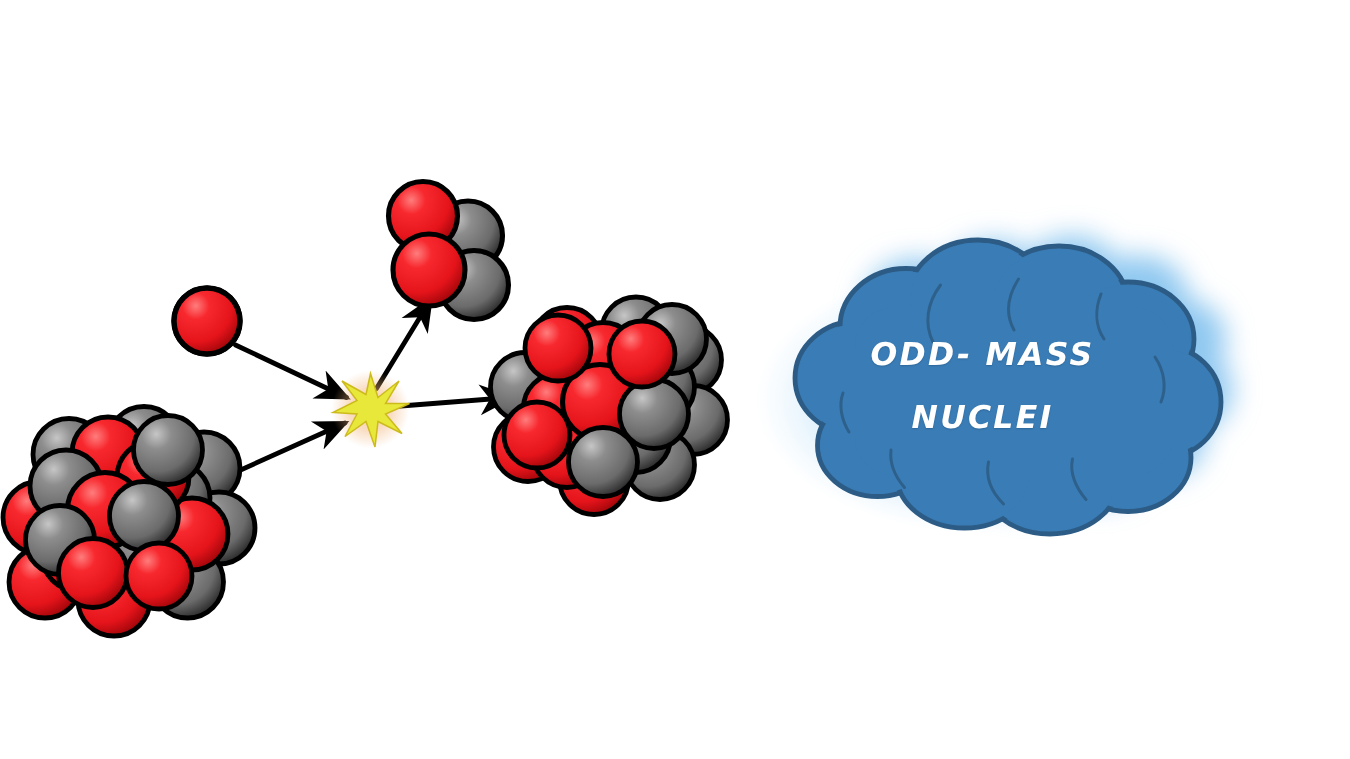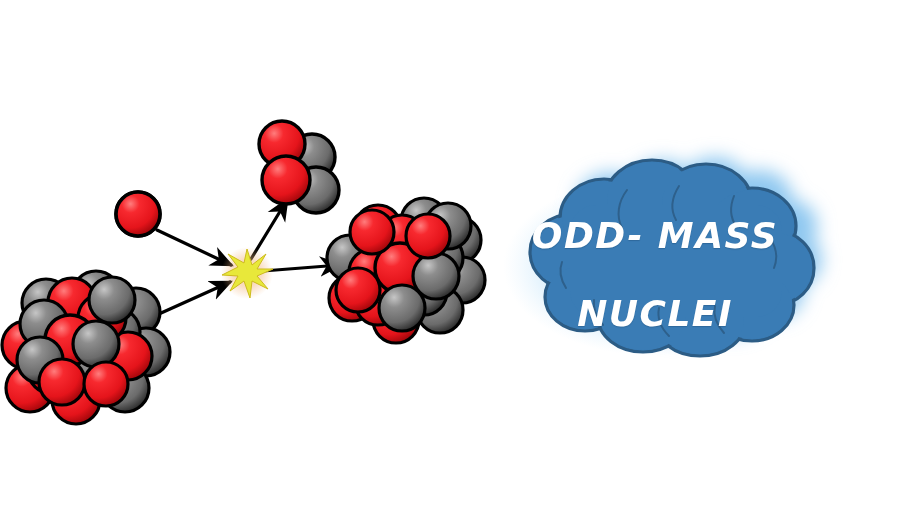--- a/index.html
+++ b/index.html
@@ -29,30 +29,29 @@
   .cloud-label {
     position: absolute;
     left: 505px;
     top: 215px;
     width: 300px;
     text-align: center;
     color: #ffffff;
     font-family: "DejaVu Sans", sans-serif;
     font-style: italic;
     font-weight: bold;
-    font-size: 36px;
+    font-size: 21px;
     line-height: 42px;
     letter-spacing: 1.5px;
     text-shadow: 0 1px 1px rgba(20,60,95,0.30);
     pointer-events: none;
     user-select: none;
   }
   .cloud-label .line2 {
     display: block;
-    margin-top: 36px;
   }
 </style>
 </head>
 <body>
 
 <div id="stage">
 
   <svg id="scene-svg" viewBox="0 0 900 506" xmlns="http://www.w3.org/2000/svg">
     <defs>
       <radialGradient id="gProton" cx="33%" cy="27%" r="78%">

